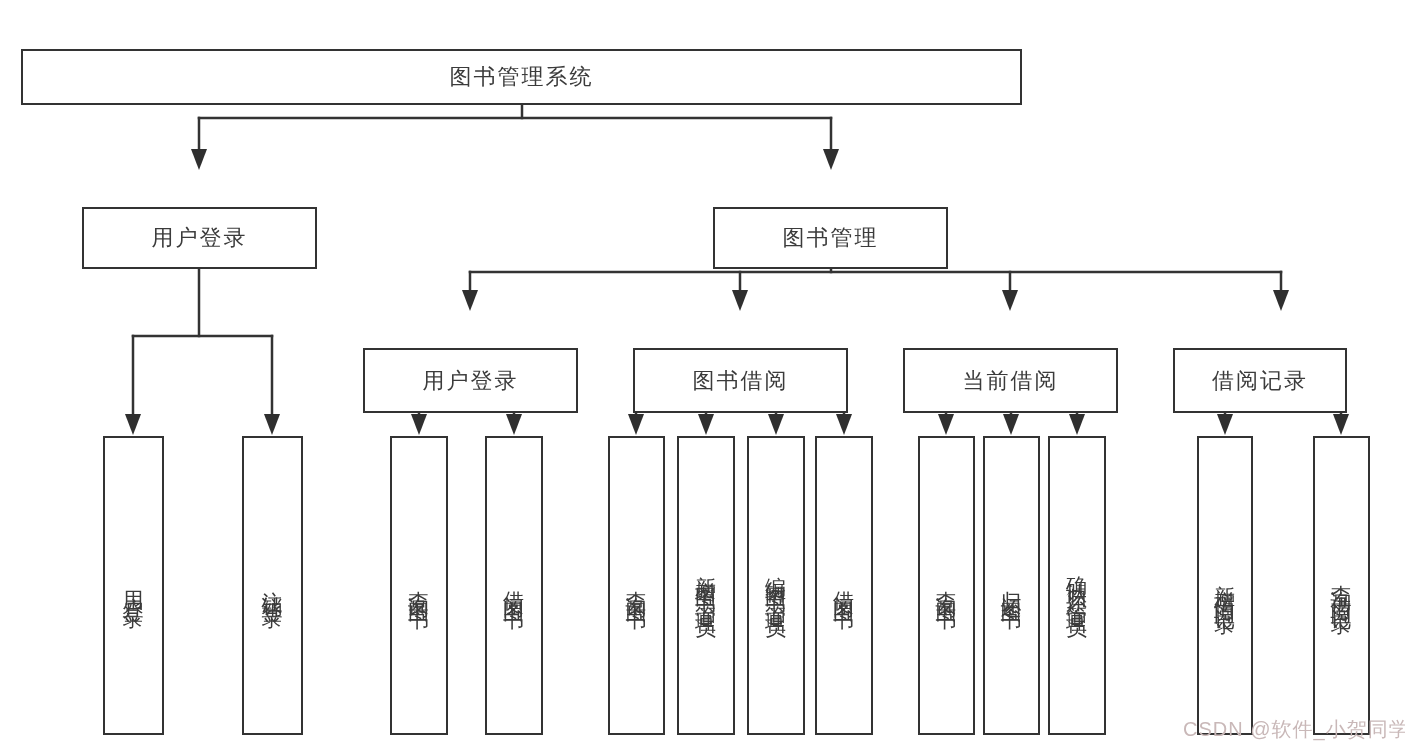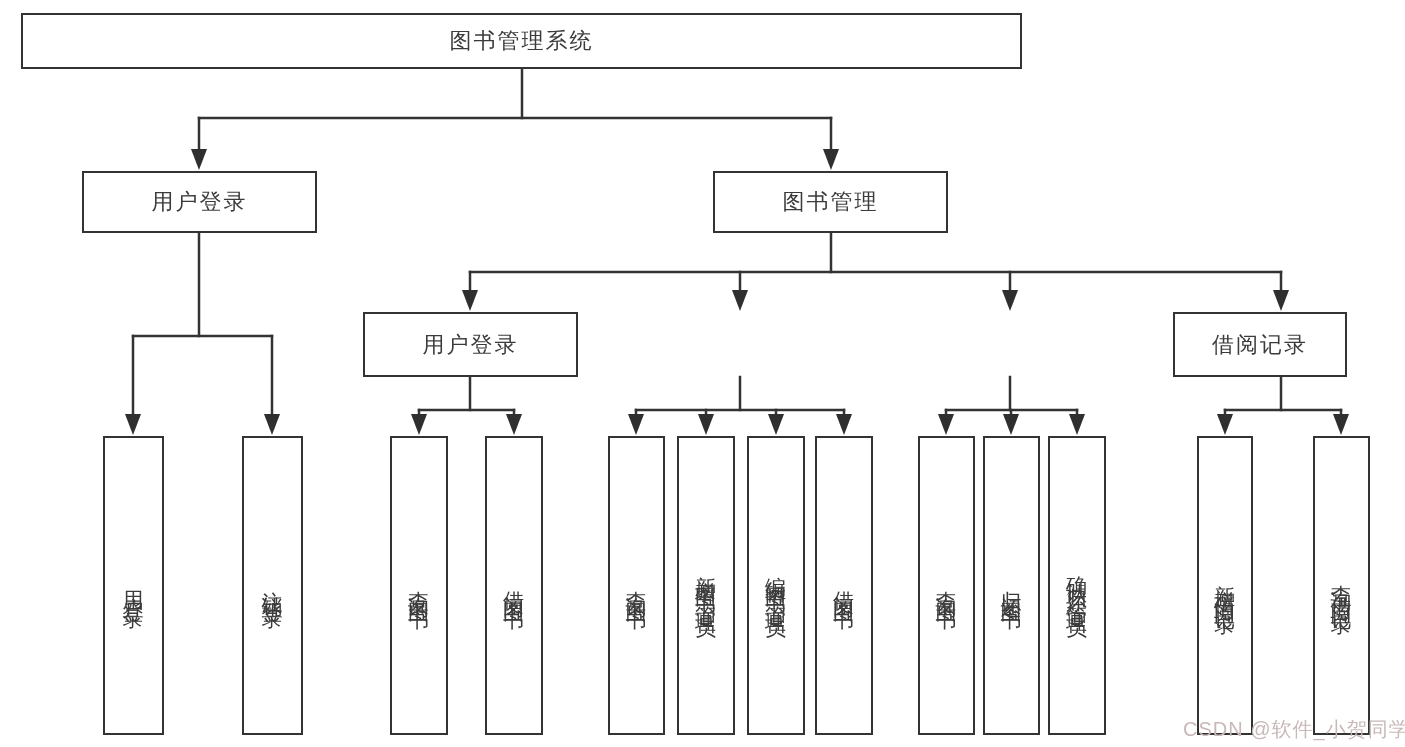--- a/index.html
+++ b/index.html
@@ -20,21 +20,21 @@
   .box {
     position: absolute;
     box-sizing: border-box;
     background: #ffffff;
     border: 2.5px solid #333333;
     display: flex;
     align-items: center;
     justify-content: center;
     letter-spacing: 2px;
   }
-  .h-box { font-size: 22px; }
+  .h-box { font-size: 22px; margin-top: 36px; }
   .root-box { font-size: 22px; }
   .leaf .vtext {
     writing-mode: vertical-rl;
     text-orientation: mixed;
     font-size: 21px;
     letter-spacing: 6px;
     line-height: 1;
     white-space: nowrap;
   }
   .watermark {
@@ -118,20 +118,22 @@
       <polygon points="1333,414 1349,414 1341,435"></polygon>
     </g>
   </svg>
 
   <div class="box h-box root-box" style="left:21px; top:13px; width:1001px; height:56px;">图书管理系统</div>
 
   <div class="box h-box" style="left:82px; top:171px; width:235px; height:62px;">用户登录</div>
   <div class="box h-box" style="left:713px; top:171px; width:235px; height:62px;">图书管理</div>
 
   <div class="box h-box" style="left:363px; top:312px; width:215px; height:65px;">用户登录</div>
+  <div class="box h-box" style="left:633px; top:312px; width:215px; height:65px;">图书借阅</div>
+  <div class="box h-box" style="left:903px; top:312px; width:215px; height:65px;">当前借阅</div>
   <div class="box h-box" style="left:1173px; top:312px; width:174px; height:65px;">借阅记录</div>
 
   <div class="box leaf" style="left:103px; top:436px; width:61px; height:299px;">
     <span class="vtext">用户登录</span>
   </div>
   <div class="box leaf" style="left:242px; top:436px; width:61px; height:299px;">
     <span class="vtext">注销登录</span>
   </div>
 
   <div class="box leaf" style="left:390px; top:436px; width:58px; height:299px;">

